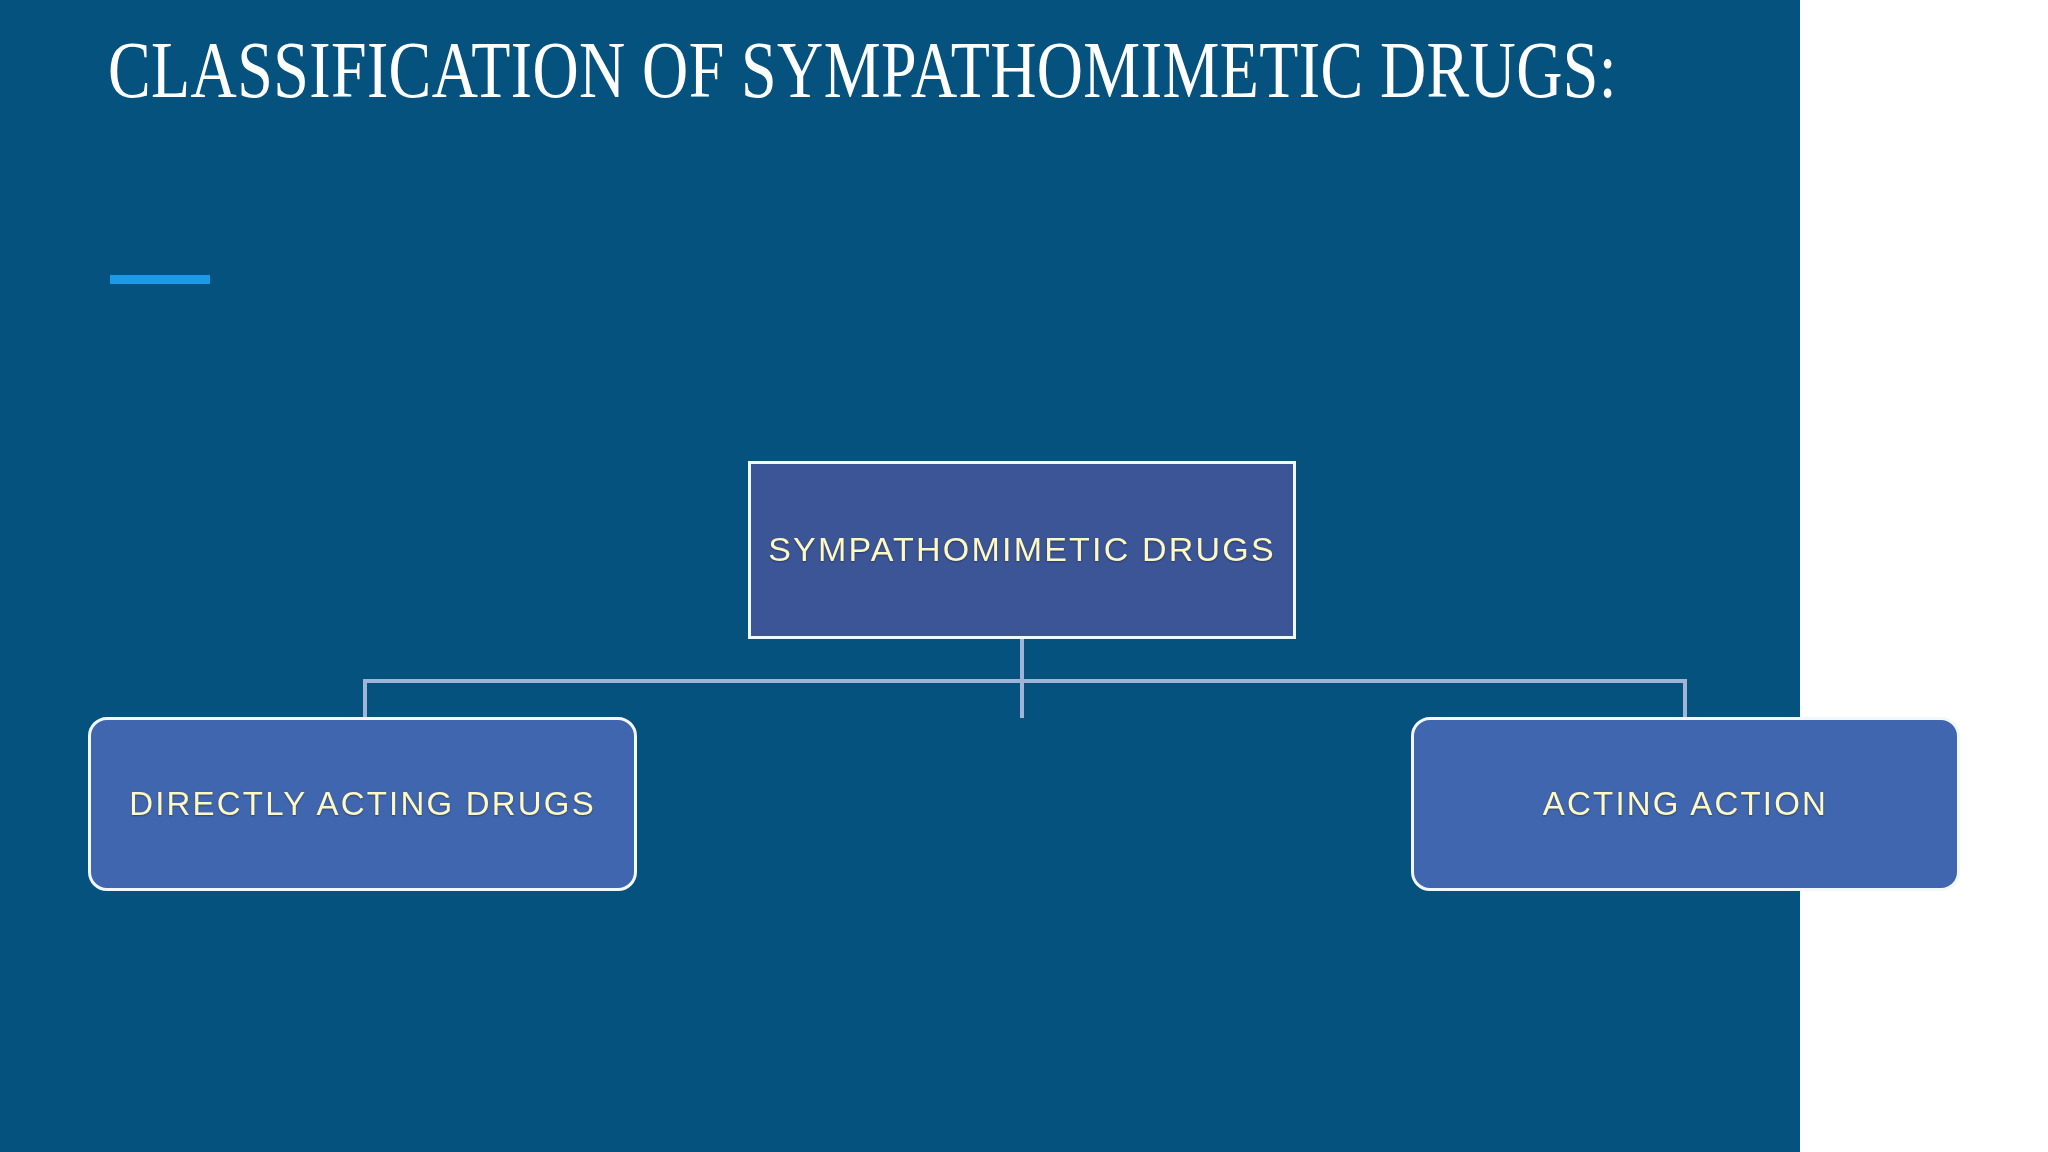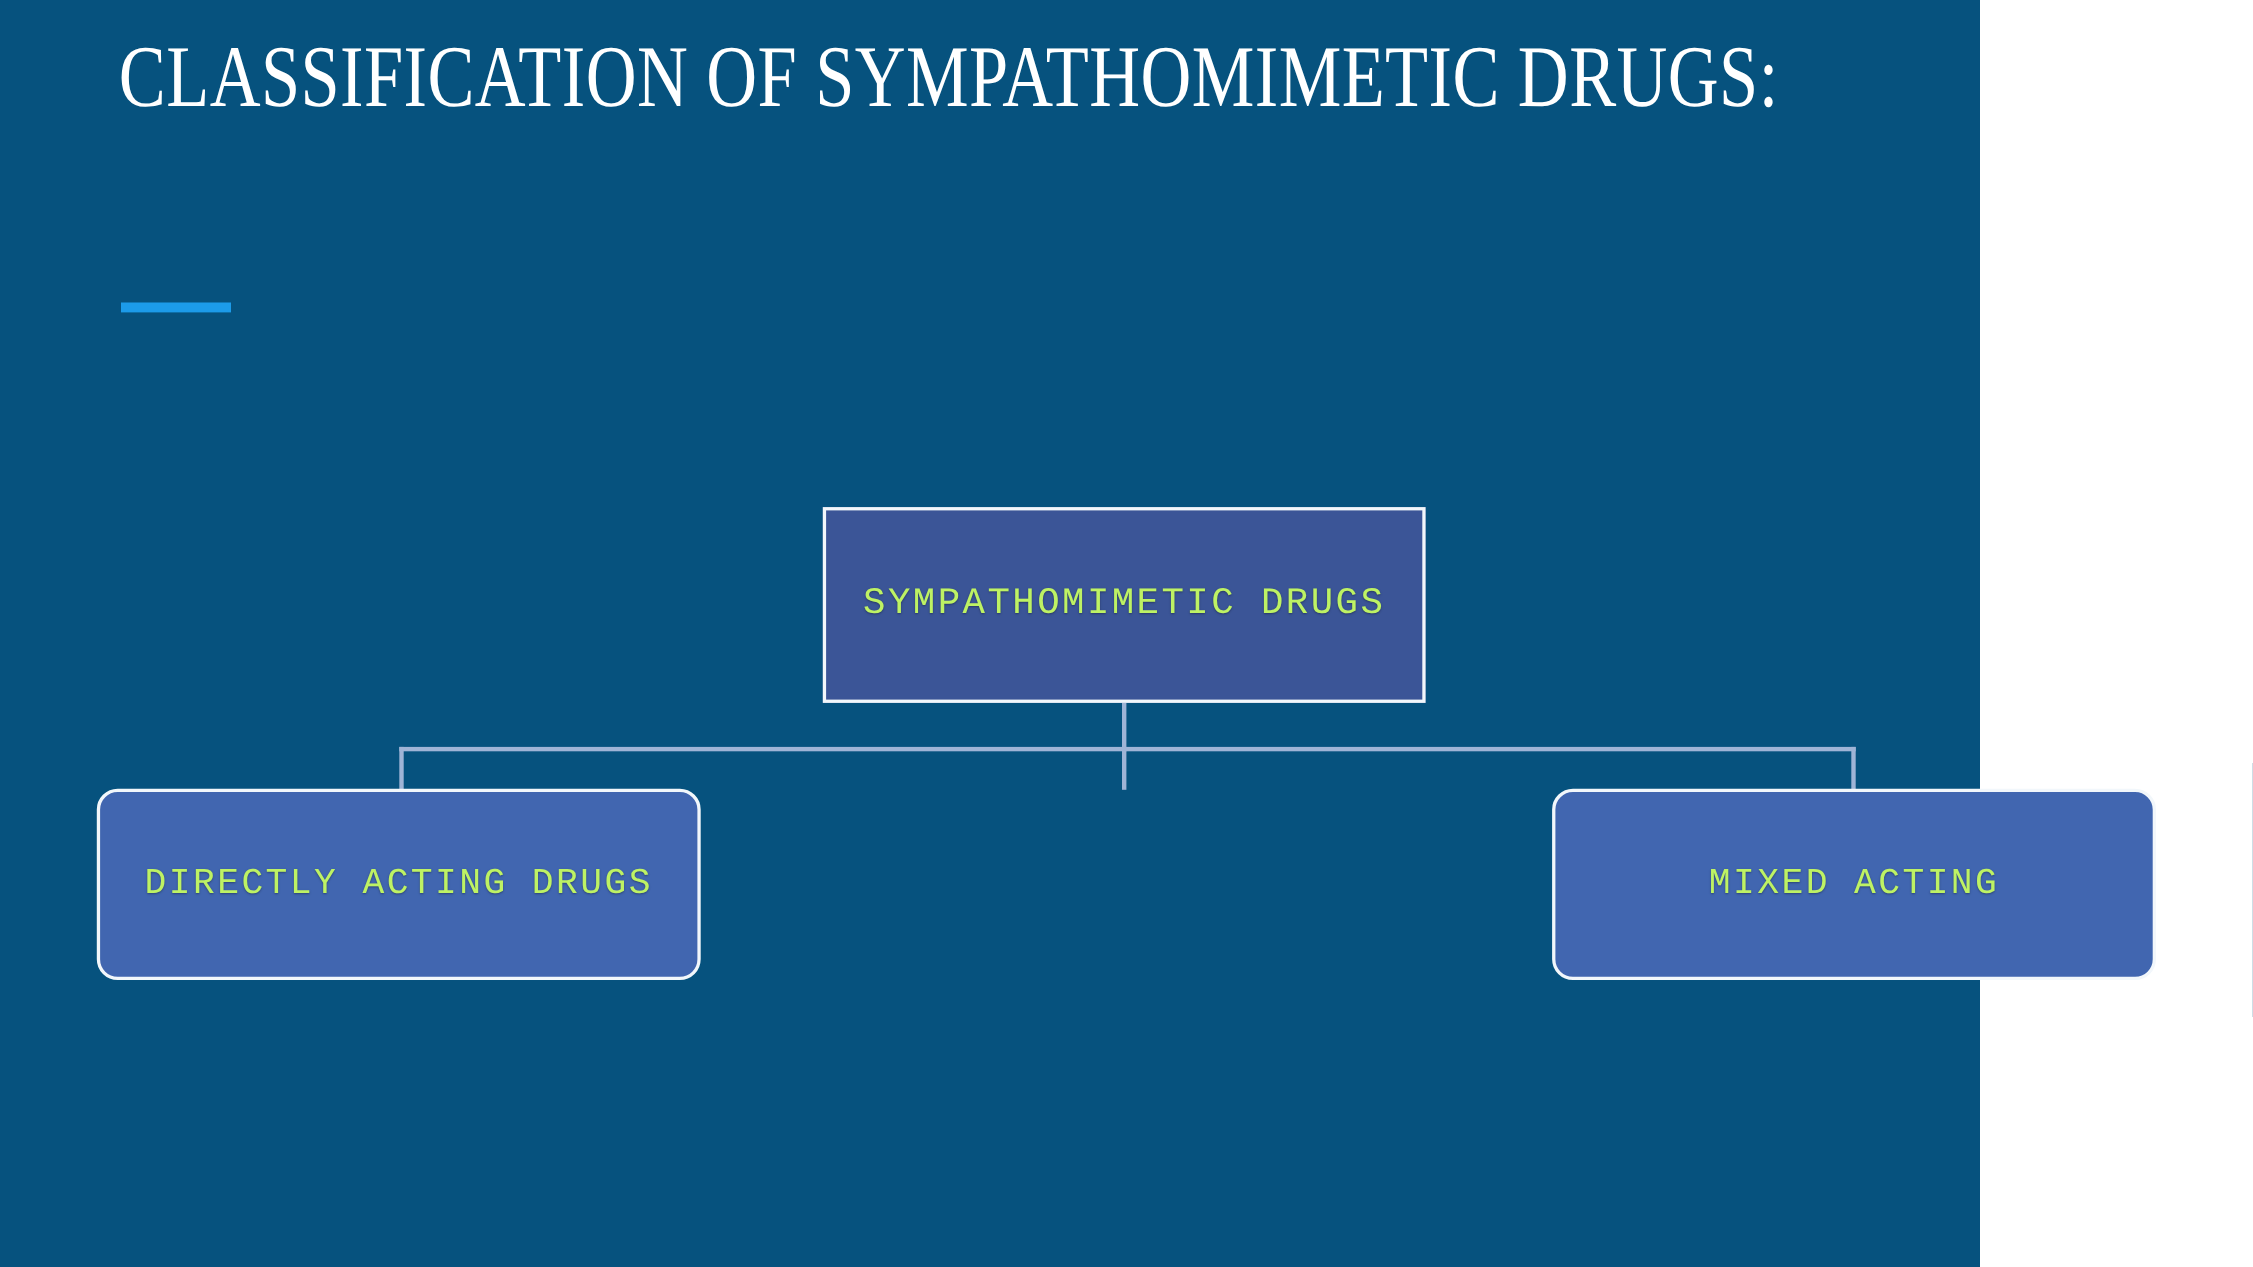--- a/index.html
+++ b/index.html
@@ -64,22 +64,22 @@
     position: absolute;
     box-sizing: border-box;
     border: 3px solid #F2F7FB;
     display: flex;
     align-items: center;
     justify-content: center;
     text-align: center;
   }
 
   .node-label {
-    color: #bef264;
-    font-family: Liberation Mono, monospace;
+    color: #fef9c3;
+    font-family: Liberation Sans, sans-serif;
     font-weight: 400;
     letter-spacing: 2.2px;
     line-height: 1.22;
     text-shadow: 0 1px 2px rgba(0, 0, 0, 0.35);
     padding: 0 10px;
   }
 
   
   #node-root {
     left: 748px;
@@ -165,17 +165,17 @@
     <div class="node" id="node-root">
       <span class="node-label">SYMPATHOMIMETIC DRUGS</span>
     </div>
 
     <div class="node node-child" id="node-direct">
       <span class="node-label">DIRECTLY ACTING DRUGS</span>
     </div>
 
 
     <div class="node node-child" id="node-mixed">
-      <span class="node-label">MIXED ACTING</span>
+      <span class="node-label">ACTING ACTION</span>
     </div>
 
   </div>
 </div>
 
 </body></html>

